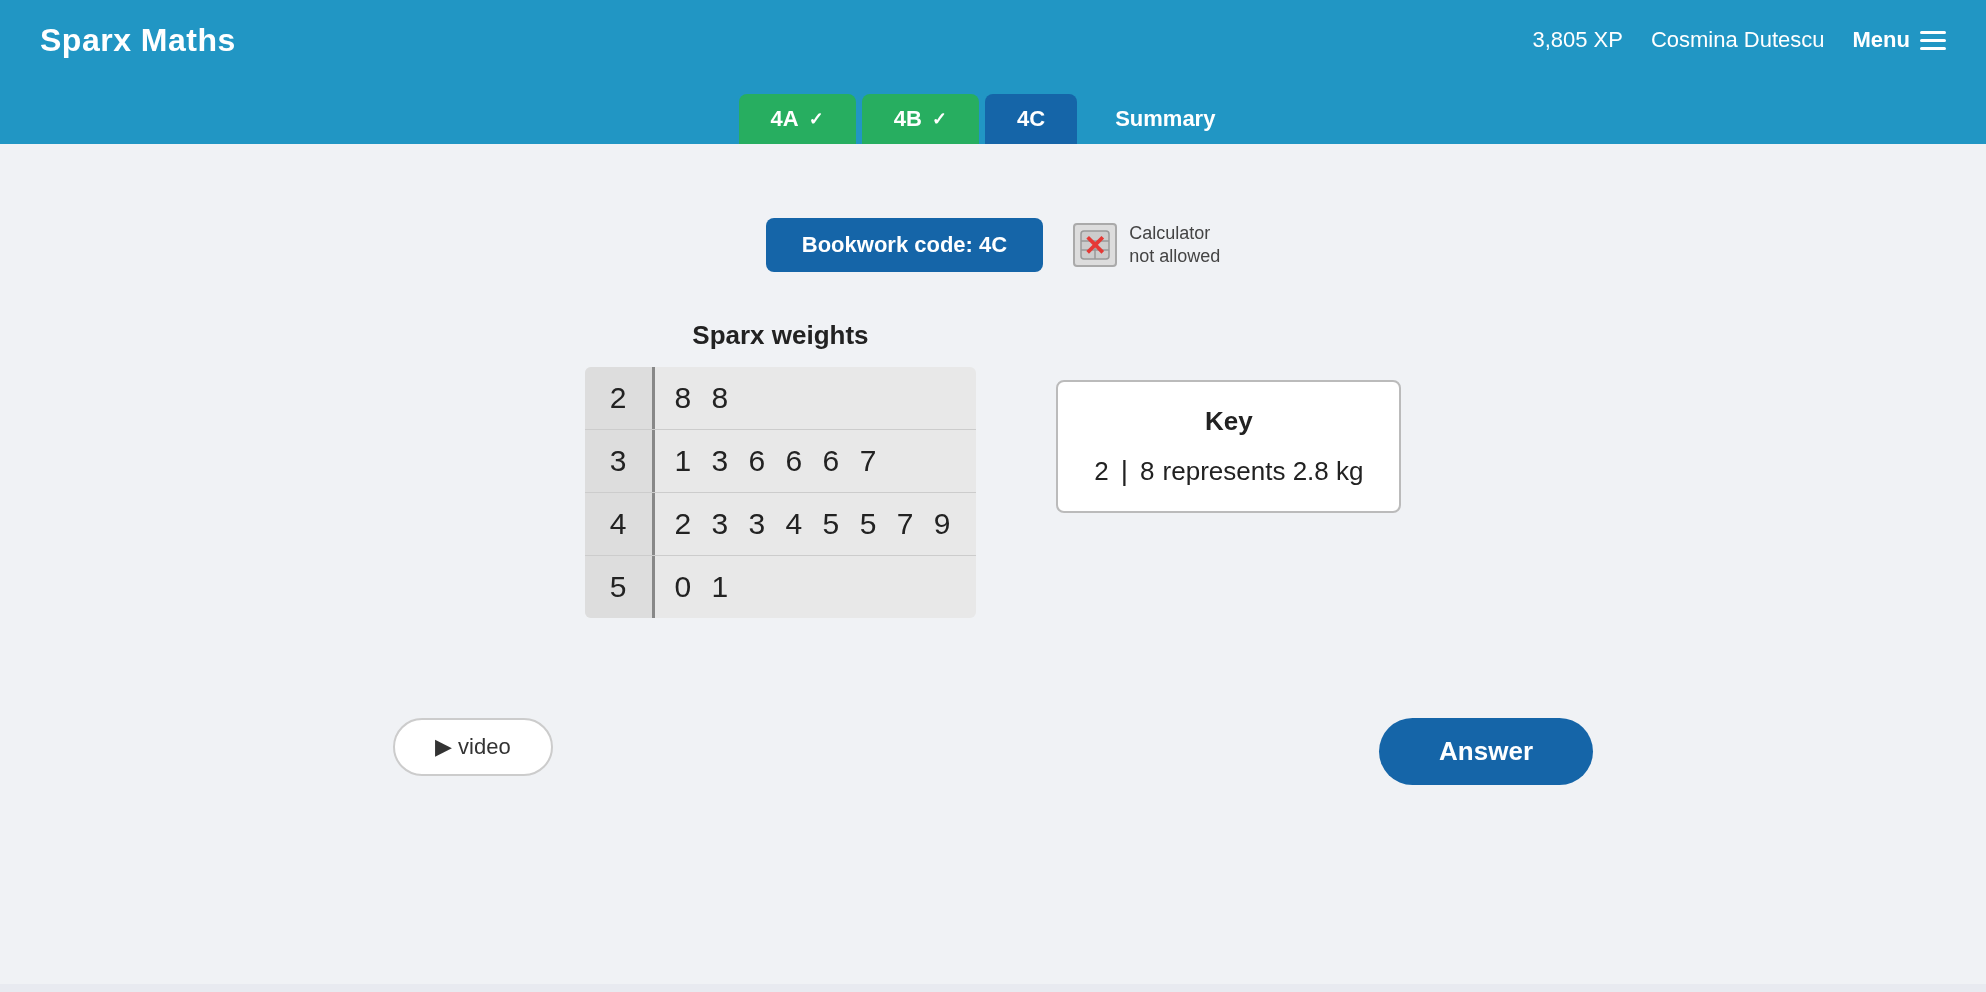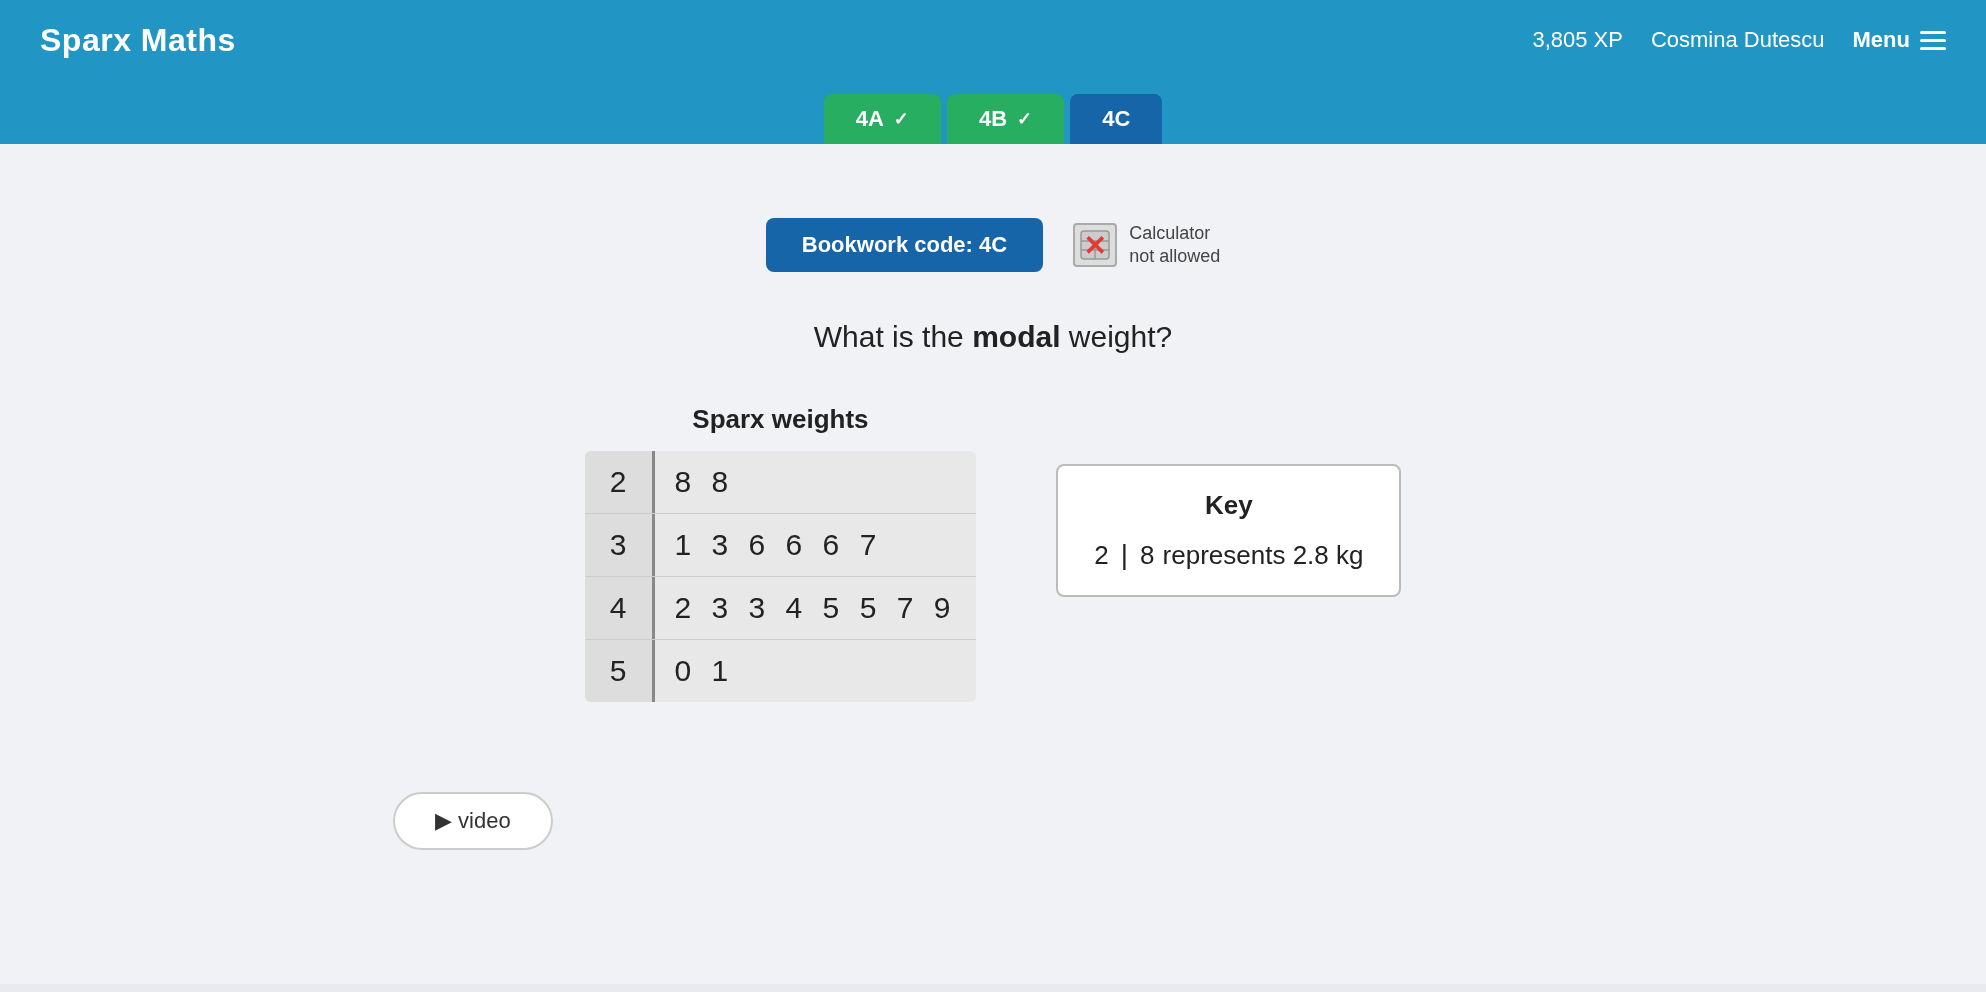--- a/index.html
+++ b/index.html
@@ -330,20 +330,23 @@
       <span>4A</span>
       <span class="check-icon">✓</span>
     </div>
     <div class="tab tab-completed">
       <span>4B</span>
       <span class="check-icon">✓</span>
     </div>
     <div class="tab tab-active">
       <span>4C</span>
     </div>
+    <div class="tab-summary">
+      <span>Summary</span>
+    </div>
   </div>
 </div>
 
 <main class="main-content">
 
   <div class="info-row">
     <div class="bookwork-badge">Bookwork code: 4C</div>
     <div class="calculator-info">
       <div class="calc-icon-bg">
 
@@ -355,23 +358,20 @@
         </svg>
         <span class="calc-x">✕</span>
       </div>
       <div class="calc-label">
         <span>Calculator</span>
         <span>not allowed</span>
       </div>
     </div>
   </div>
 
-  <p class="question-sub">
-    <span>What is the </span><span class="modal-bold">modal</span><span> weight?</span>
-  </p>
 
   <div class="diagram-section">
 
     <div class="diagram-container">
       <div class="diagram-title">Sparx weights</div>
       <div class="stem-leaf-table">
 
         <div class="stem-leaf-row">
           <div class="stem-cell">2</div>
           <div class="leaf-cell">8 8</div>
@@ -401,15 +401,16 @@
         <span>represents 2.8 kg</span>
       </div>
     </div>
 
   </div>
 
   <div class="bottom-row">
     <button class="video-btn">
       <span>▶ </span><span>video</span>
     </button>
+    <button class="answer-btn">Answer</button>
   </div>
 
 </main>
 
 </body></html>

